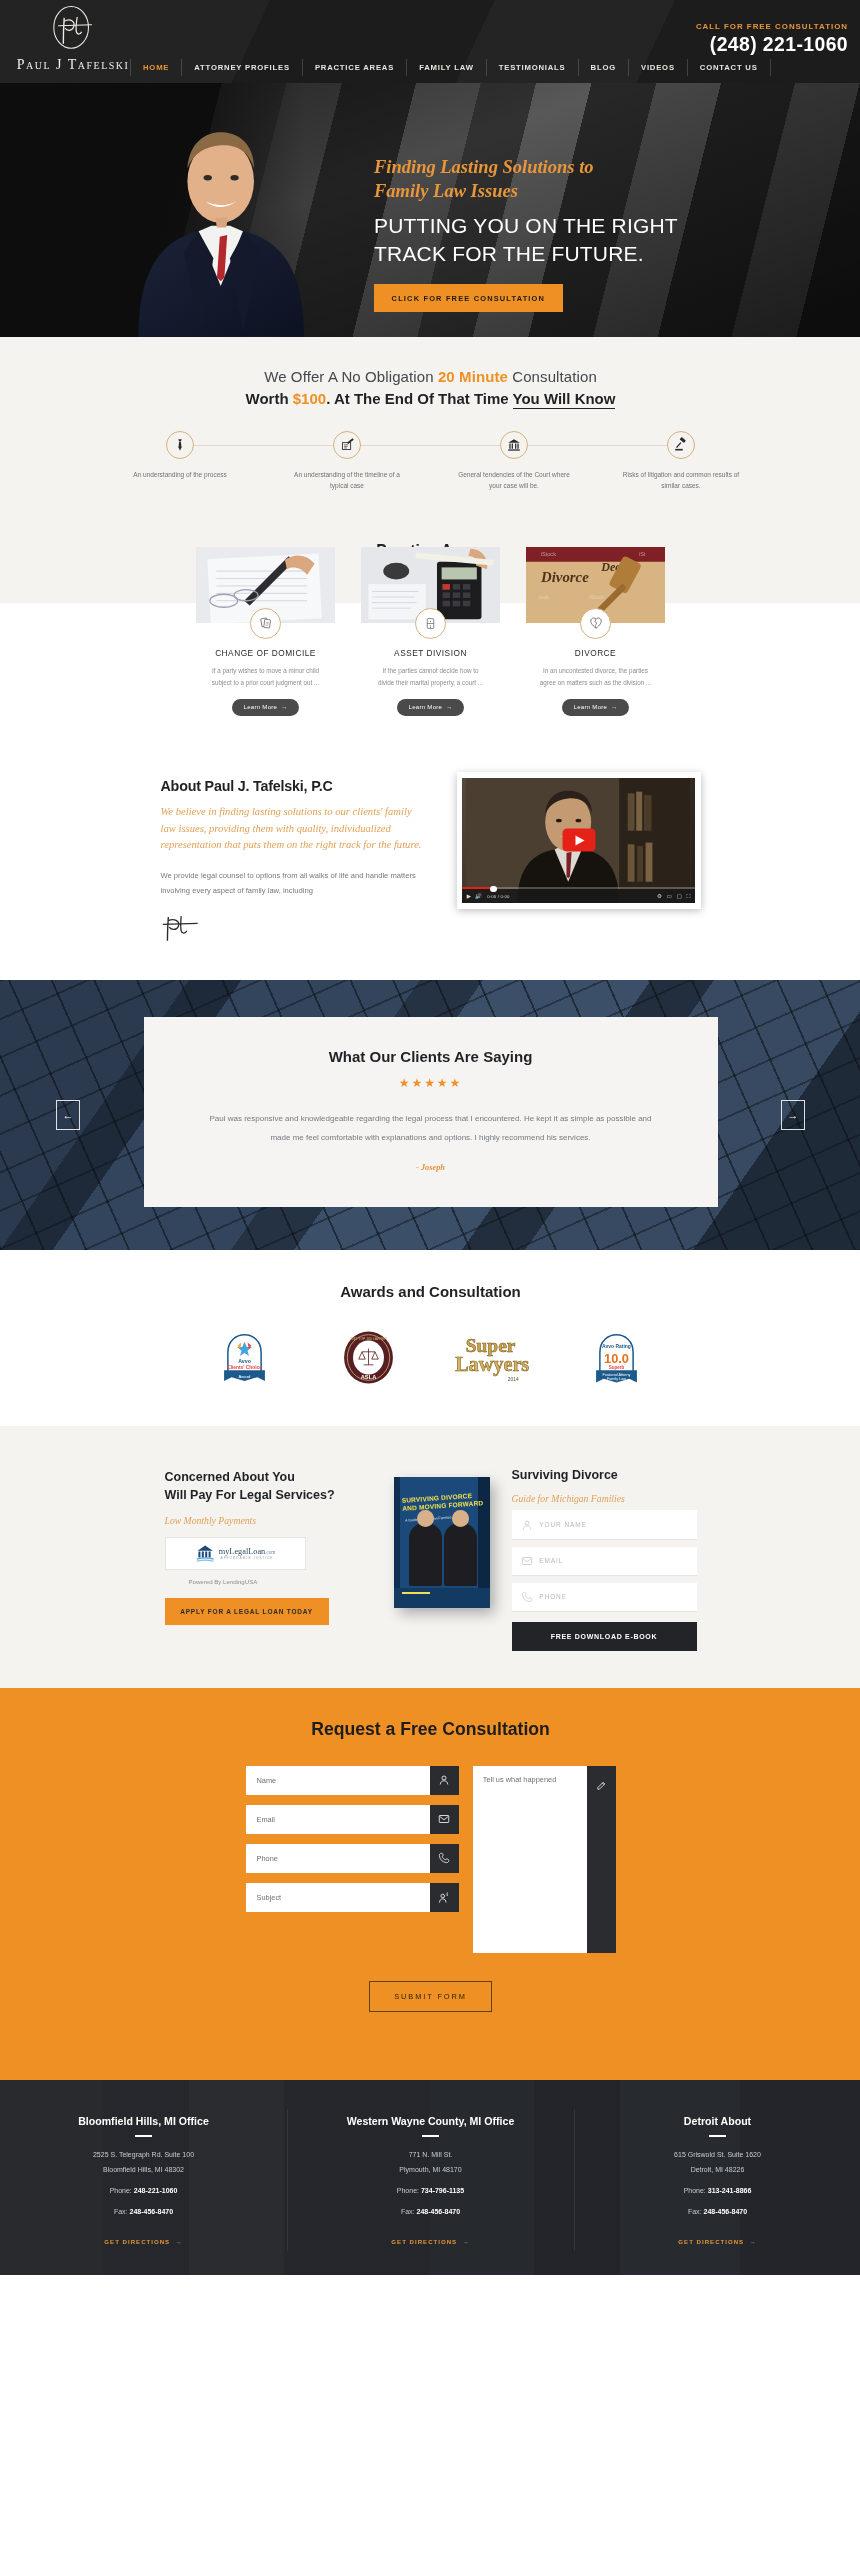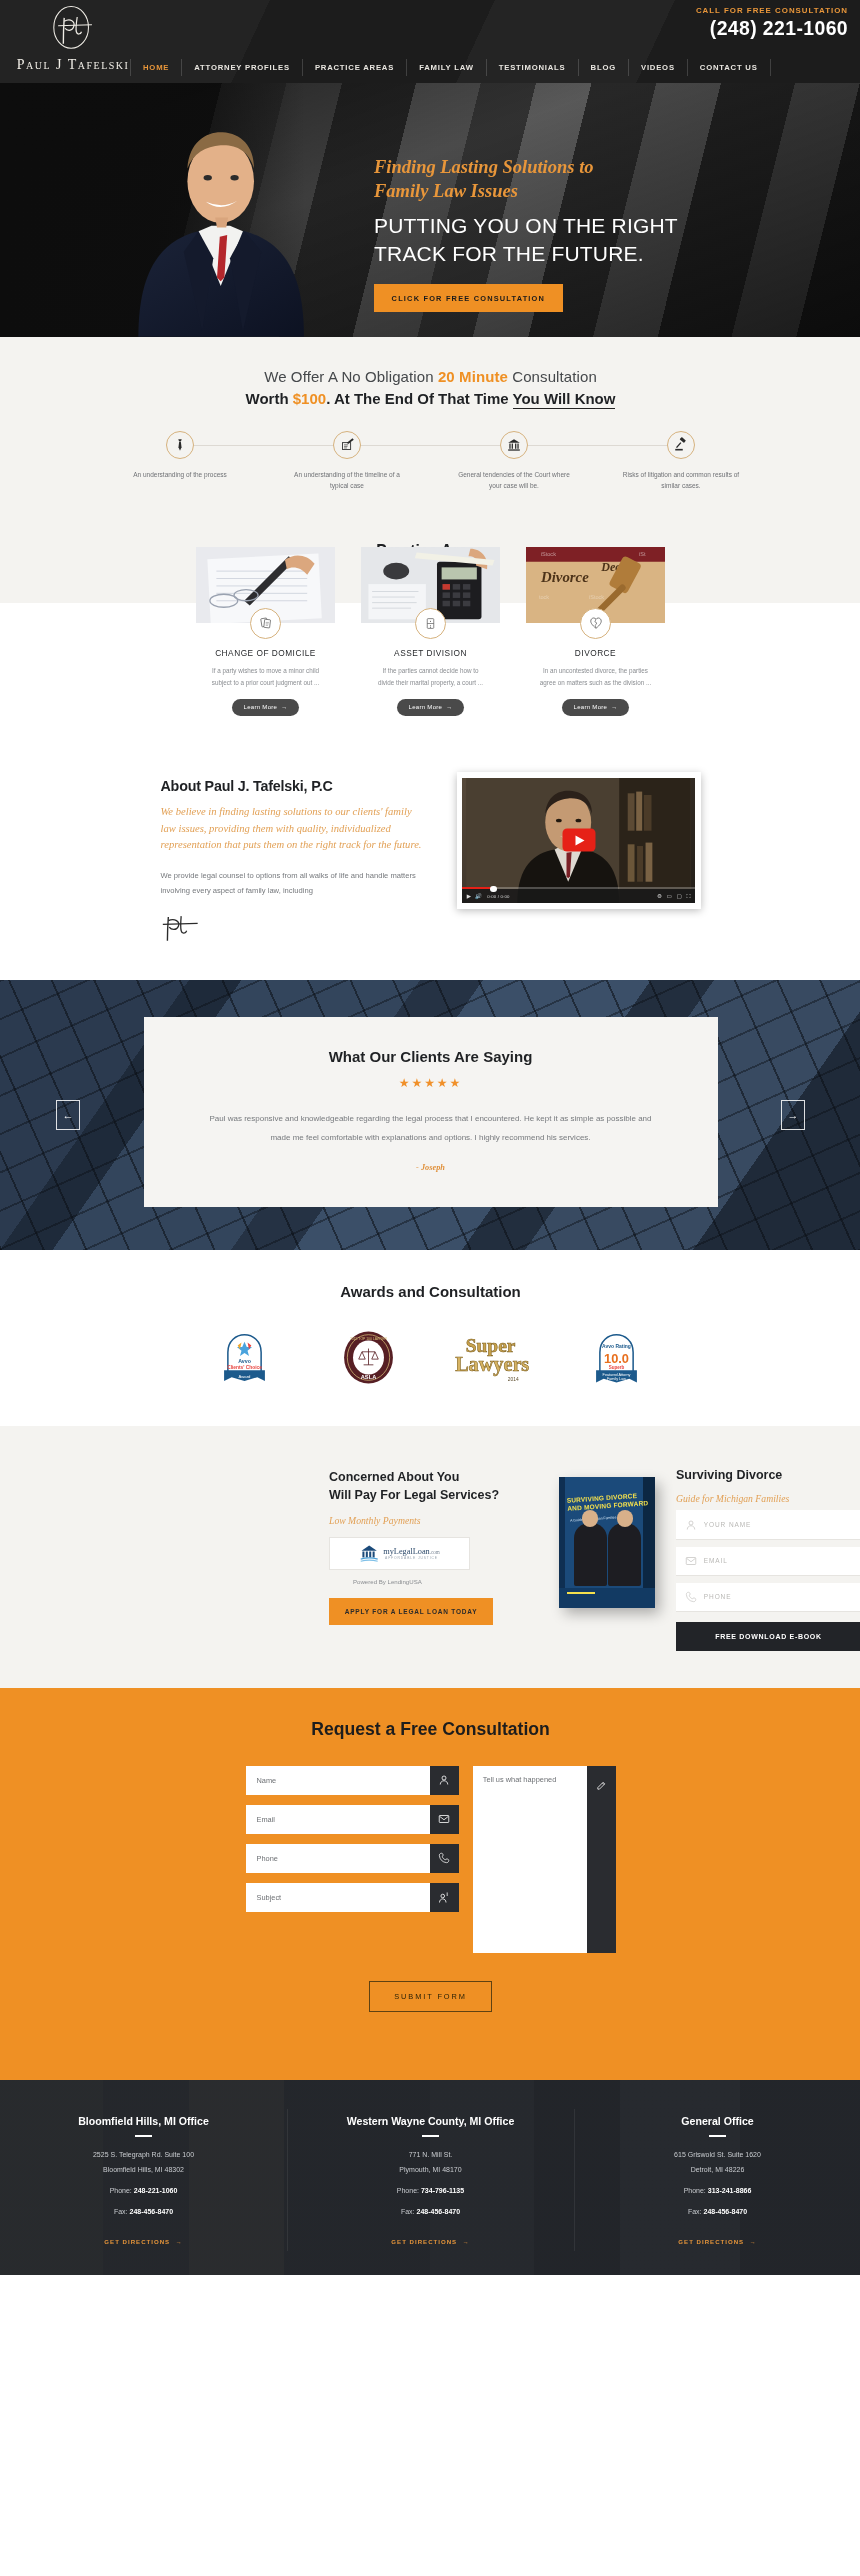--- a/index.html
+++ b/index.html
@@ -25,21 +25,21 @@
     position: absolute; left: 16.7px; top: 3.7px;
     width: 111px; text-align: center;
   }
   .brand-mark { width: 52px; height: 52px; margin: 0 auto; display:block; }
   .brand-name {
     color: #f2efe8; font-family: "Liberation Serif", serif;
     font-size: 14px; letter-spacing: 1.5px; margin-top: 0.9px;
     font-variant: small-caps; white-space: nowrap;
   }
   .header-right {
-    position: absolute; right: 13px; top: 6px; text-align: right;
+    position: absolute; right: 13px; top: 22px; text-align: right;
   }
   .call-label {
     color: #e8963a; font-size: 7.9px; letter-spacing: 1px; font-weight: bold;
   }
   .phone-big {
     color: #ffffff; font-size: 19.4px; font-weight: bold; letter-spacing: 0.4px;
     margin-top: 1.9px;
   }
   .nav {
     position: absolute; left: 130px; bottom: 7.4px;
@@ -264,21 +264,21 @@
   }
   .badges {
     display: flex; justify-content: center; align-items: center; gap: 44px;
     margin-top: 26px;
   }
   .badge { width: 80px; height: 63px; display:flex; align-items:center; justify-content:center; }
 
   
   .services {
     background: #f4f3f0; padding: 31px 0 37px;
-    display: flex; justify-content: flex-end; align-items: flex-start; gap: 0;
+    display: flex; justify-content: center; align-items: flex-start; gap: 0;
   }
   .svc-left { width: 208px; padding-top: 11px; }
   .svc-left h2 {
     font-size: 12.5px; font-weight: bold; color: #1f2124; line-height: 1.45;
   }
   .svc-sub {
     color: #e2a055; font-family: "Liberation Serif", serif; font-style: italic;
     font-size: 9.7px; margin-top: 11px;
   }
   .loan-logo {
@@ -849,18 +849,18 @@
       </div>
     </div>
     <button class="btn-submit">SUBMIT FORM</button>
   </div>
 
   <div class="footer">
     <div class="footer-bg"></div>
     <div class="footer-cols" id="footer-cols">
         <div class="fcol"><h3>Bloomfield Hills, MI Office</h3><div class="fdash"></div><div class="faddr">2525 S. Telegraph Rd. Suite 100<br>Bloomfield Hills, MI 48302</div><div class="fphone">Phone: <b>248-221-1060</b></div><div class="fphone">Fax: <b>248-456-8470</b></div><a class="fdir" href="#">GET DIRECTIONS &nbsp;→</a></div>
         <div class="fcol"><h3>Western Wayne County, MI Office</h3><div class="fdash"></div><div class="faddr">771 N. Mill St.<br>Plymouth, MI 48170</div><div class="fphone">Phone: <b>734-796-1135</b></div><div class="fphone">Fax: <b>248-456-8470</b></div><a class="fdir" href="#">GET DIRECTIONS &nbsp;→</a></div>
-        <div class="fcol"><h3>General Office</h3><div class="fdash"></div><div class="faddr">615 Griswold St. Suite 1620<br>Detroit, MI 48226</div><div class="fphone">Phone: <b>313-241-8866</b></div><div class="fphone">Fax: <b>248-456-8470</b></div><a class="fdir" href="#">GET DIRECTIONS &nbsp;→</a></div>
+        <div class="fcol"><h3>Detroit About</h3><div class="fdash"></div><div class="faddr">615 Griswold St. Suite 1620<br>Detroit, MI 48226</div><div class="fphone">Phone: <b>313-241-8866</b></div><div class="fphone">Fax: <b>248-456-8470</b></div><a class="fdir" href="#">GET DIRECTIONS &nbsp;→</a></div>
       </div>
   </div>
 
 </div>
 
 
 </body></html>

